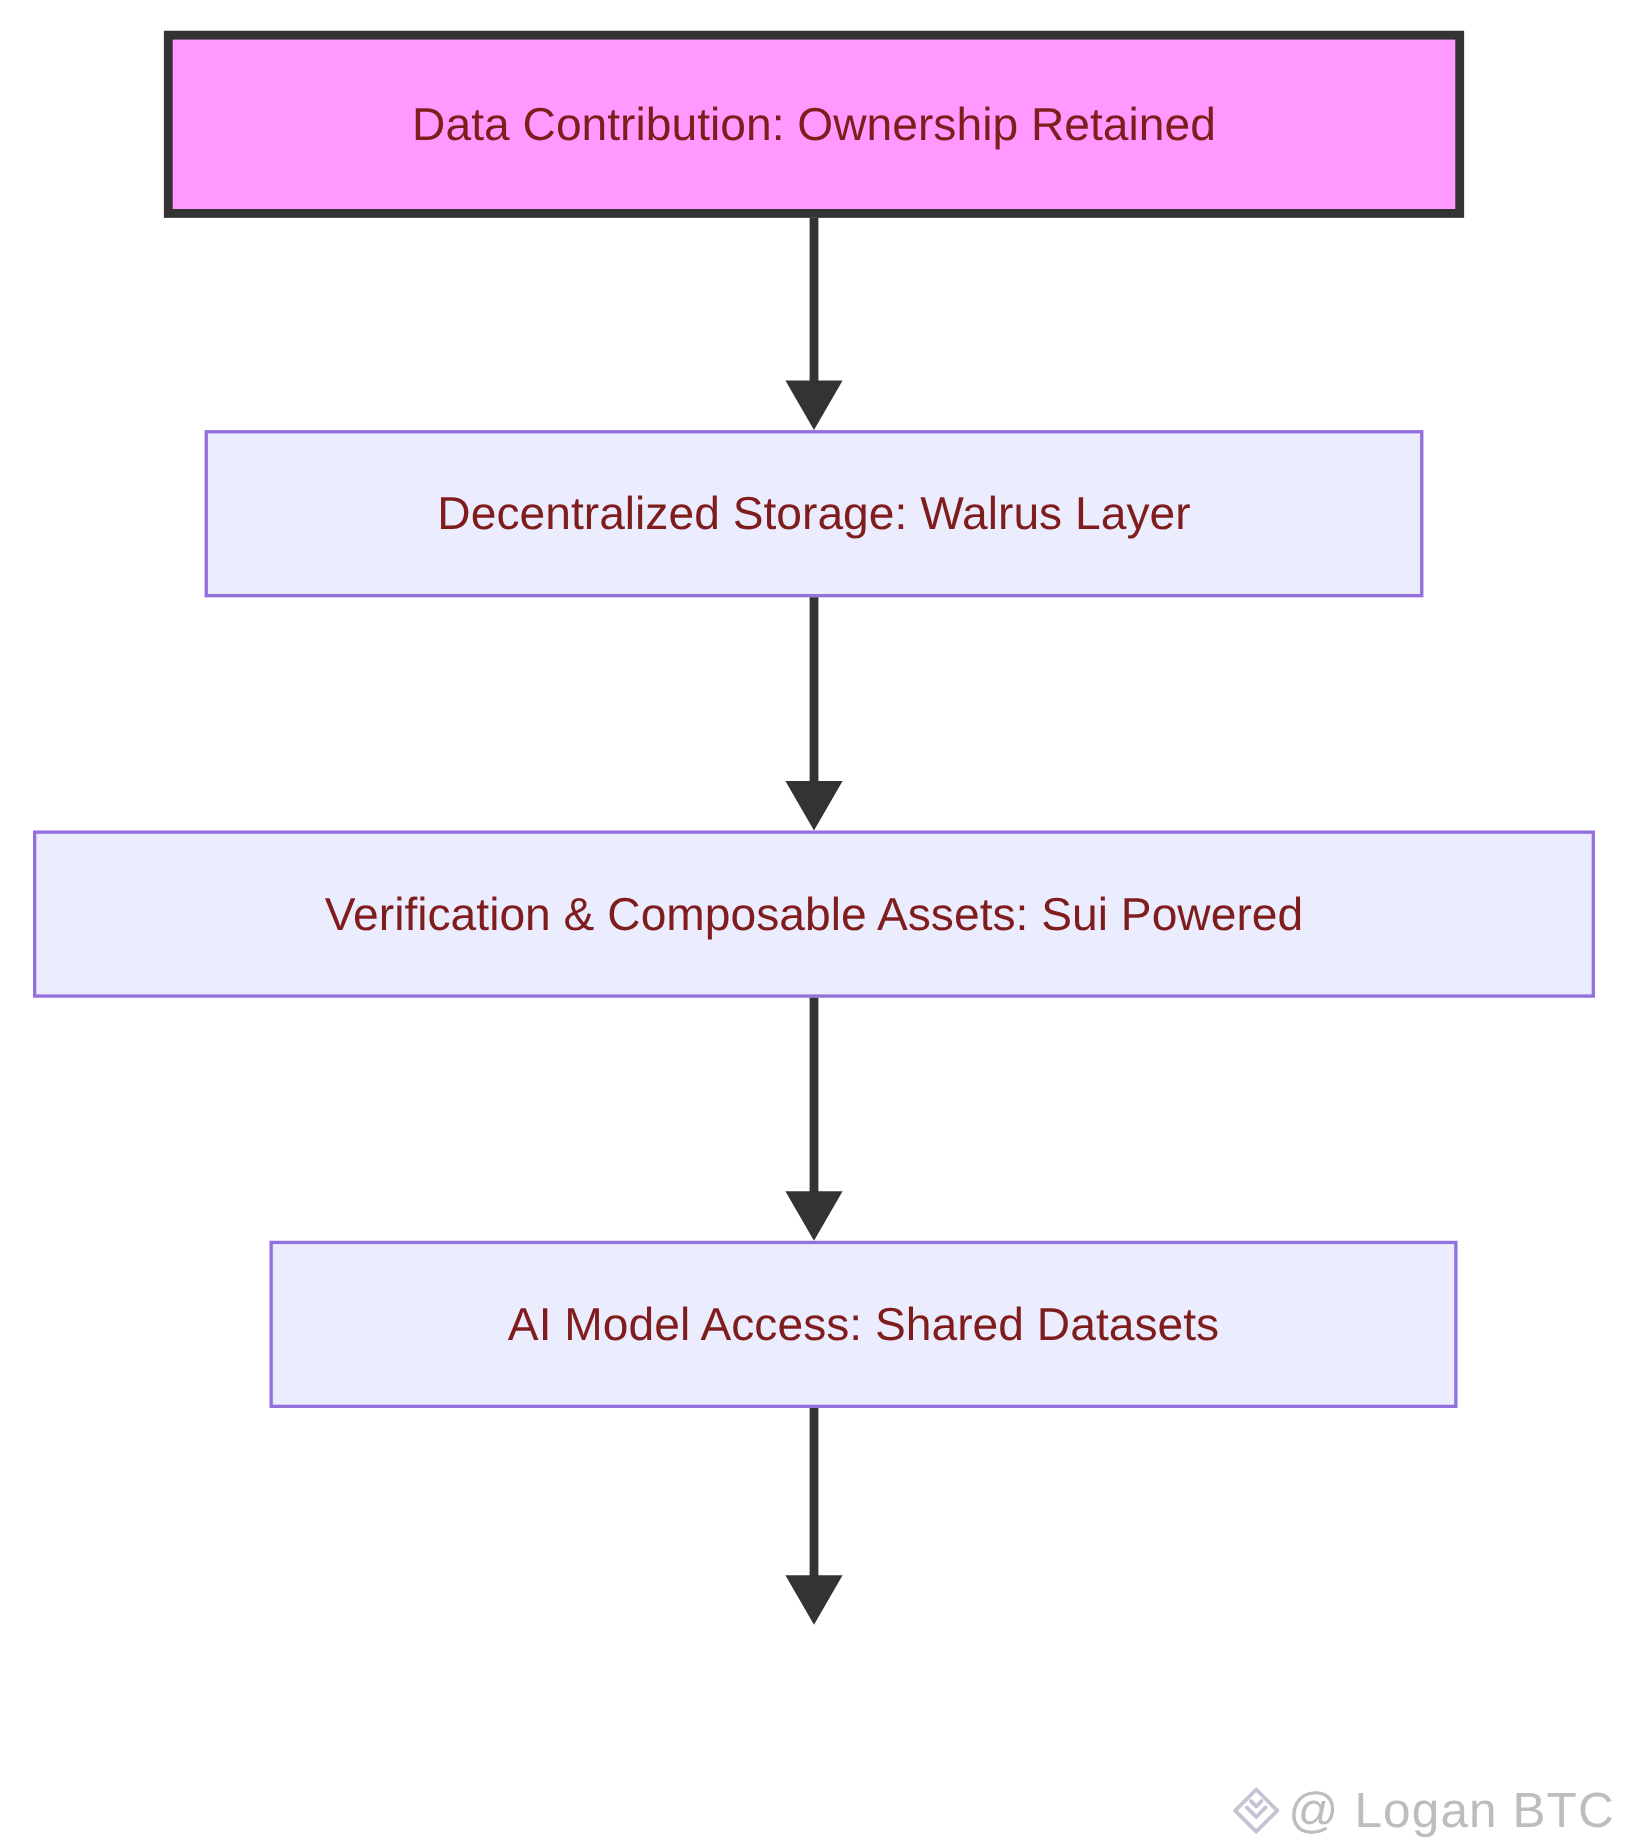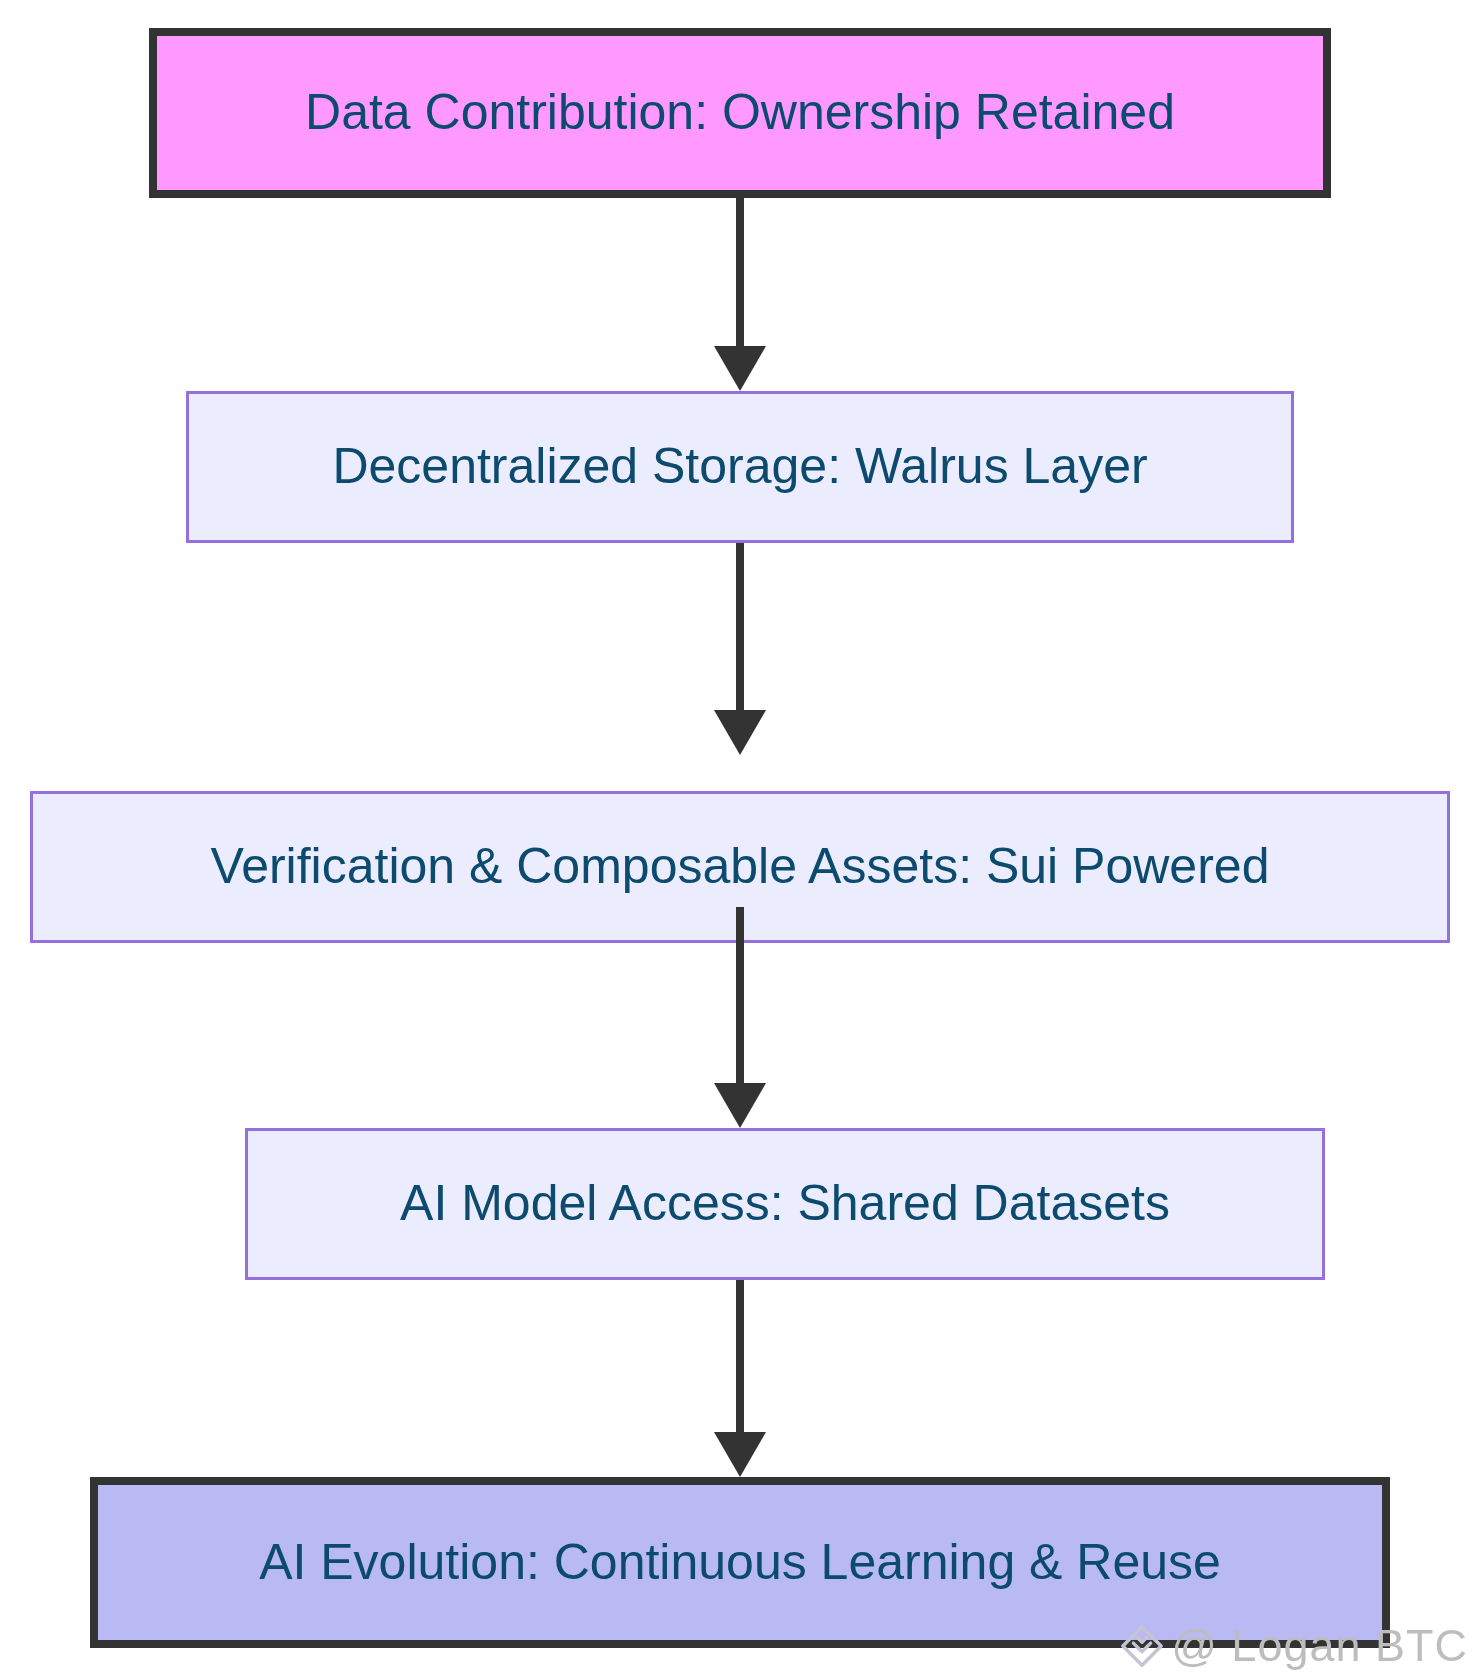--- a/index.html
+++ b/index.html
@@ -20,23 +20,23 @@
     box-sizing: border-box;
     display: flex;
     align-items: center;
     justify-content: center;
     border-style: solid;
     border-width: 3px;
     border-color: #9370DB;
     background: #ECECFF;
   }
   .node-label {
-    font-size: 50px;
+    font-size: 42px;
     line-height: 1.15;
-    color: #0c4a6e;
+    color: #7f1d1d;
     text-align: center;
     white-space: nowrap;
   }
   .node-1 { left: 149px; top: 28px;   width: 1182px; height: 170px; }
   .node-2 { left: 186px; top: 391px;  width: 1108px; height: 152px; }
   .node-3 { left: 30px;  top: 755px;  width: 1420px; height: 152px; }
   .node-4 { left: 200px; top: 1128px; width: 1080px; height: 152px; margin-left: 45px; }
   .node-5 { left: 90px;  top: 1477px; width: 1300px; height: 171px; }
 
   .arrow {
@@ -100,41 +100,38 @@
 
   <div class="node node-2" style="background: rgb(236, 236, 255); border-color: rgb(147, 112, 219); border-width: 3px; color: rgb(51, 51, 51);">
     <span class="node-label">Decentralized Storage: Walrus Layer</span>
   </div>
 
   <div class="arrow arrow-2">
     <div class="shaft" style="background: rgb(51, 51, 51);"></div>
     <div class="head" style="border-top-color: rgb(51, 51, 51);"></div>
   </div>
 
-  <div class="node node-3" style="background: rgb(236, 236, 255); border-color: rgb(147, 112, 219); border-width: 3px; color: rgb(51, 51, 51); margin-top: 36px;">
+  <div class="node node-3" style="background: rgb(236, 236, 255); border-color: rgb(147, 112, 219); border-width: 3px; color: rgb(51, 51, 51);">
     <span class="node-label">Verification &amp; Composable Assets: Sui Powered</span>
   </div>
 
   <div class="arrow arrow-3">
     <div class="shaft" style="background: rgb(51, 51, 51);"></div>
     <div class="head" style="border-top-color: rgb(51, 51, 51);"></div>
   </div>
 
   <div class="node node-4" style="background: rgb(236, 236, 255); border-color: rgb(147, 112, 219); border-width: 3px; color: rgb(51, 51, 51);">
     <span class="node-label">AI Model Access: Shared Datasets</span>
   </div>
 
   <div class="arrow arrow-4">
     <div class="shaft" style="background: rgb(51, 51, 51);"></div>
     <div class="head" style="border-top-color: rgb(51, 51, 51);"></div>
   </div>
 
-  <div class="node node-5" style="background: rgb(185, 185, 243); border-color: rgb(51, 51, 51); border-width: 8px; color: rgb(51, 51, 51);">
-    <span class="node-label">AI Evolution: Continuous Learning &amp; Reuse</span>
-  </div>
 
   <div class="watermark">
     <span class="wm-icon">
       <svg viewBox="0 0 24 24" width="46" height="46" fill="none" stroke="#c4c4d4" stroke-width="1.8" stroke-linejoin="round" stroke-linecap="round">
         <path d="M12 2 L22 12 L12 22 L2 12 Z"></path>
         <path d="M7.5 10.5 L12 15 L16.5 10.5"></path>
         <path d="M9.5 7.5 L12 10 L14.5 7.5"></path>
       </svg>
     </span>
     <span class="wm-text" style="color: rgb(189, 189, 189);">@ Logan BTC</span>

